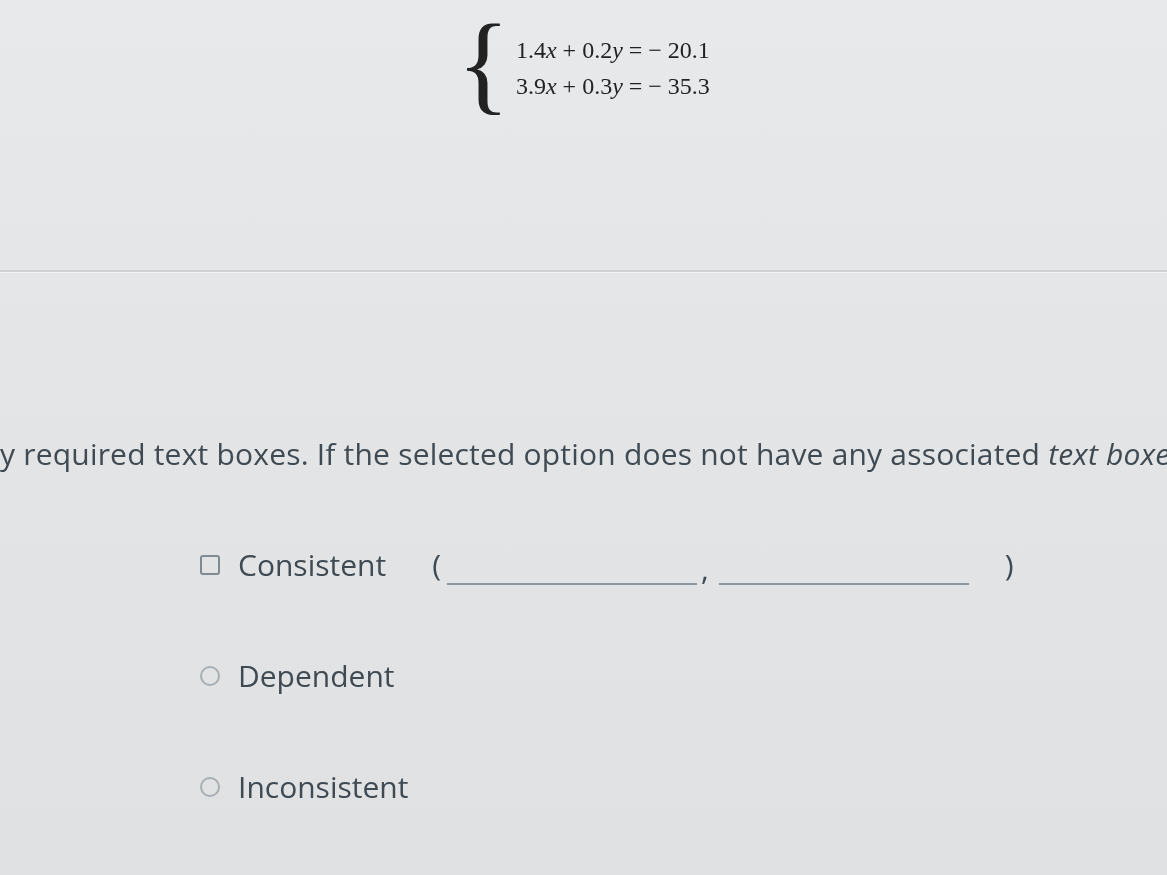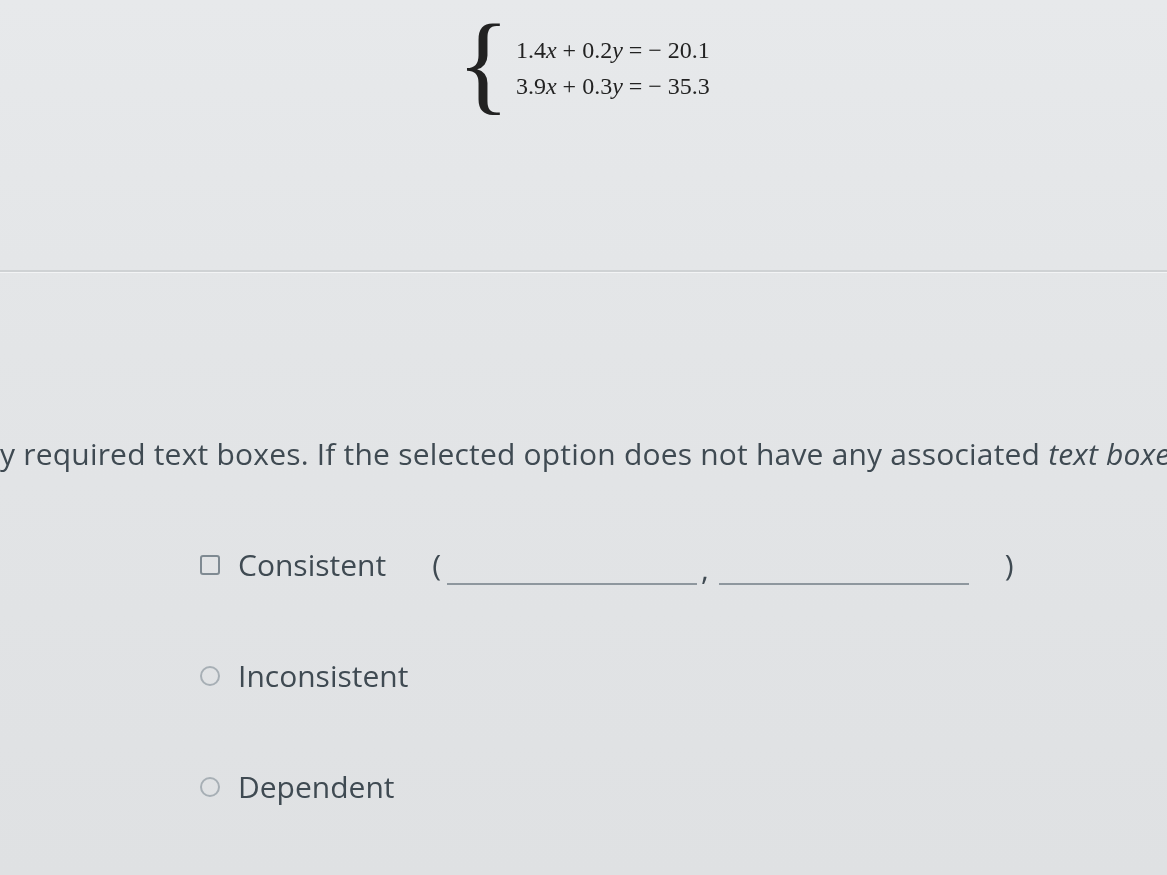--- a/index.html
+++ b/index.html
@@ -155,21 +155,21 @@
       <span class="paren">(</span>
       <input class="blank-input" type="text" value="" style="">
       <span class="comma">,</span>
       <input class="blank-input" type="text" value="" style="">
       <span class="paren close-paren-wrap">)</span>
     </span>
   </div>
 
   <div class="option-row">
     <span class="radio"></span>
-    <span>Inconsistent</span>
+    <span>Dependent</span>
   </div>
 
   <div class="option-row">
     <span class="radio"></span>
-    <span>Dependent</span>
+    <span>Inconsistent</span>
   </div>
 
 </div>
 
 </body></html>

